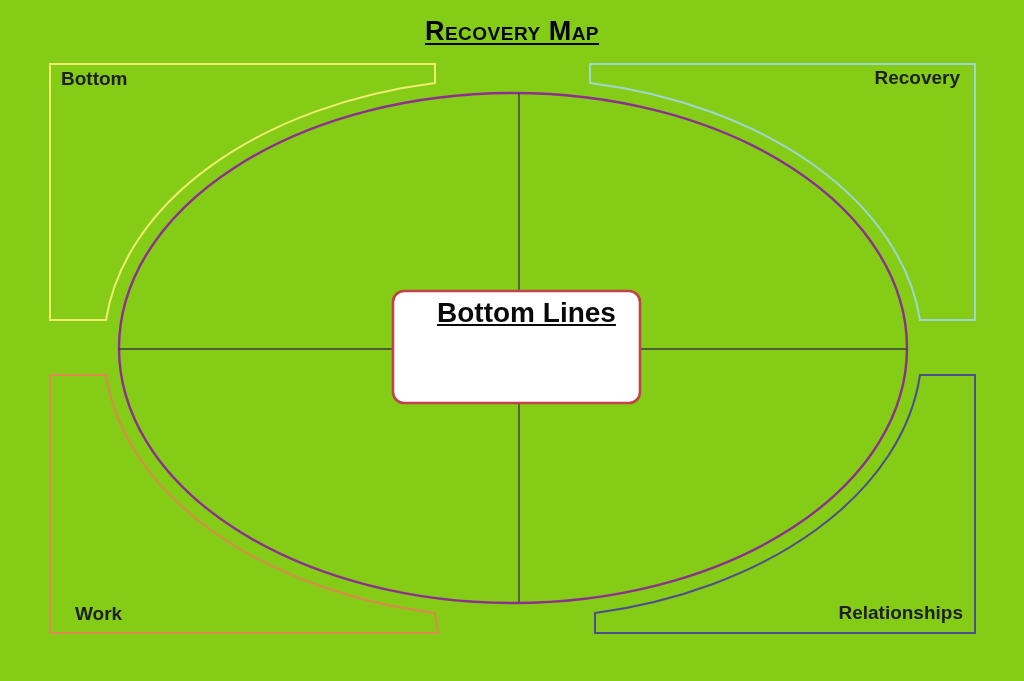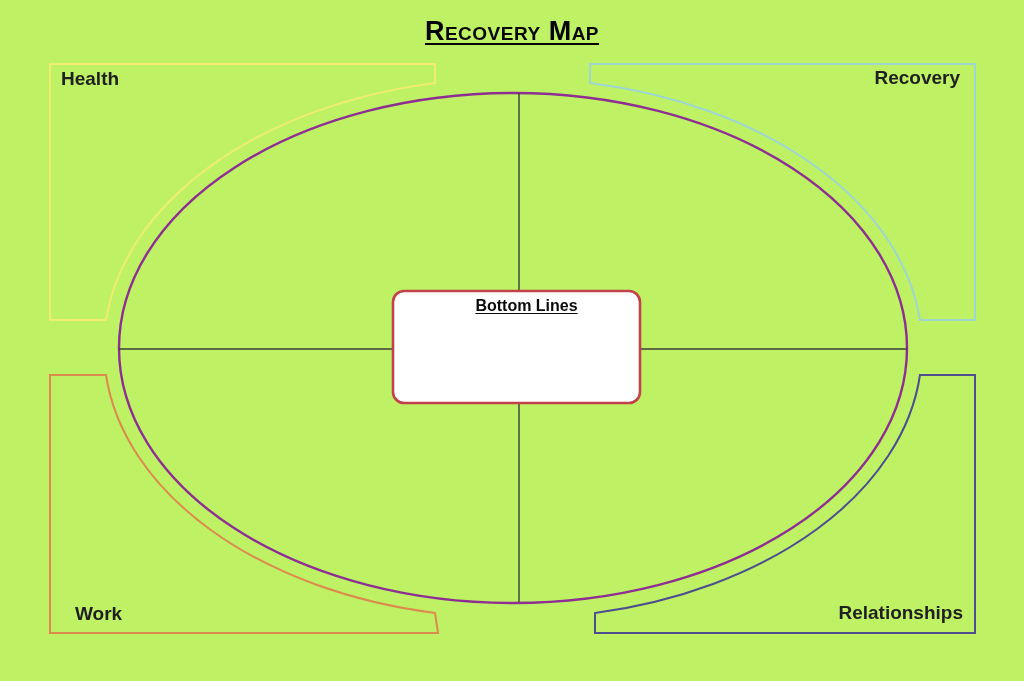--- a/index.html
+++ b/index.html
@@ -4,21 +4,21 @@
 <style>
   html, body {
     margin: 0;
     padding: 0;
     background: #ffffff;
   }
   .page {
     position: relative;
     width: 1024px;
     height: 681px;
-    background: #bef264;
+    background: #84cc16;
     overflow: hidden;
     font-family: "Liberation Sans", sans-serif;
   }
   .diagram-svg {
     position: absolute;
     left: 0;
     top: 0;
     width: 1024px;
     height: 681px;
   }
@@ -46,21 +46,21 @@
   .quad-label.tl { left: 61px;  top: 68px; }
   .quad-label.tr { right: 64px; top: 67px; text-align: right; margin-left: 42px; }
   .quad-label.bl { left: 75px;  top: 603px; }
   .quad-label.br { right: 61px; top: 602px; text-align: left; }
   .center-box-label {
     position: absolute;
     left: 393px;
     top: 297px;
     width: 267px;
     text-align: center;
-    font-size: 16px;
+    font-size: 28px;
     font-weight: 700;
     color: #0a0a0a;
     text-decoration: underline;
     text-underline-offset: 2px;
   }
 </style>
 </head>
 <body>
 
 <div class="page">
@@ -75,20 +75,20 @@
     <ellipse cx="513" cy="348" rx="394" ry="255" fill="none" stroke-width="2.4" stroke="#8e2e92"></ellipse>
 
     <line x1="119" y1="349" x2="907" y2="349" stroke-width="1.4" stroke="#3d3d3d"></line>
     <line x1="519" y1="93" x2="519" y2="602" stroke-width="1.4" stroke="#3d3d3d"></line>
 
     <rect x="393" y="291" width="247" height="112" rx="11" fill="#ffffff" stroke-width="2.6" stroke="#c2414a"></rect>
   </svg>
 
   <div class="map-title">Recovery Map</div>
 
-  <div class="quad-label tl">Health</div>
+  <div class="quad-label tl">Bottom</div>
   <div class="quad-label tr">Recovery</div>
   <div class="quad-label bl">Work</div>
   <div class="quad-label br">Relationships</div>
 
   <div class="center-box-label">Bottom Lines</div>
 
 </div>
 
 </body></html>

